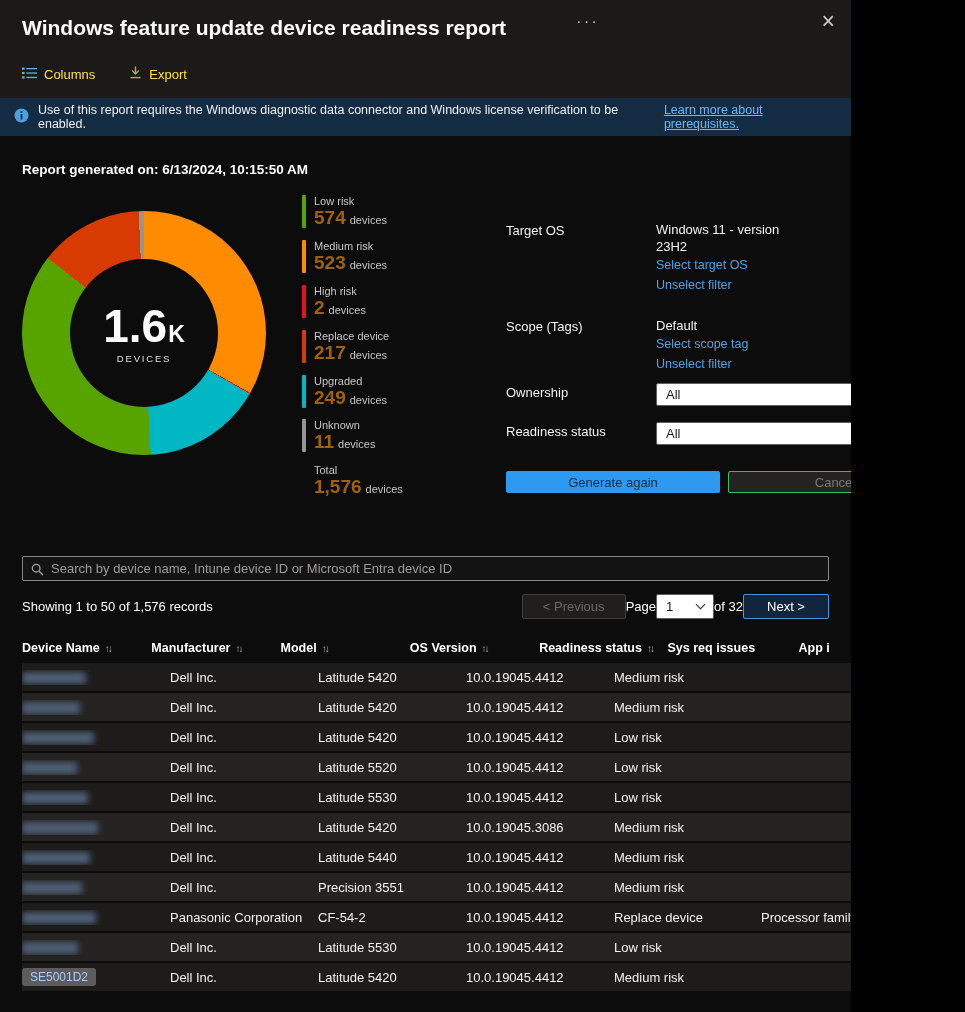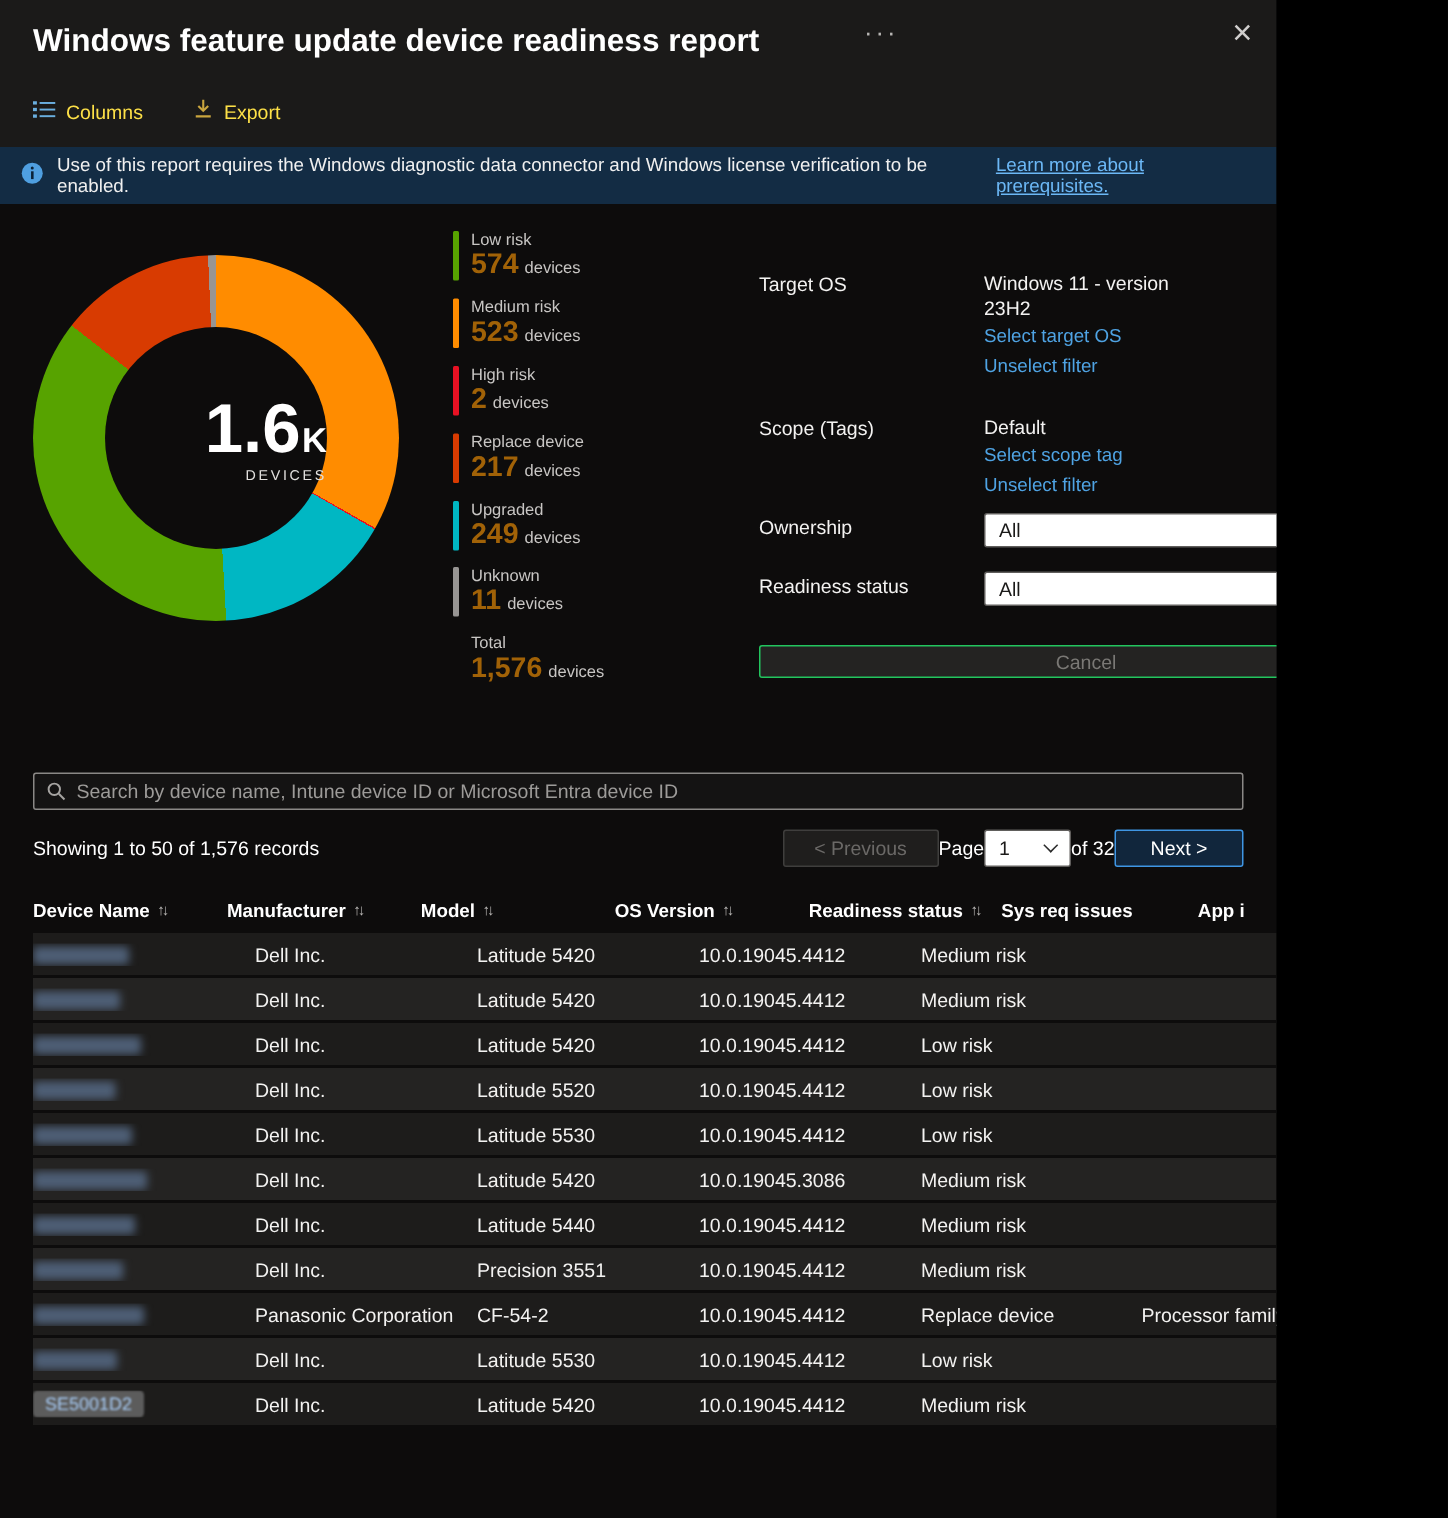--- a/index.html
+++ b/index.html
@@ -21,21 +21,21 @@
 
   
   .content { padding:0 22px; }
   .generated { margin-top:26px; font-size:13.5px; font-weight:700; color:#ffffff; }
 
   .summary-row { display:flex; align-items:flex-start; margin-top:16px; min-height:305px; }
 
   
   .donut-wrap { position:relative; width:244px; height:244px; margin-top:18px; flex:none; }
   .donut { width:244px; height:244px; border-radius:50%; }
-  .hole { position:absolute; inset:48px; border-radius:50%; background:#0d0c0c; display:flex; flex-direction:column; align-items:flex-end; justify-content:center; }
+  .hole { position:absolute; inset:48px; border-radius:50%; background:#0d0c0c; display:flex; flex-direction:column; align-items:center; justify-content:center; }
   .center-line { display:flex; align-items:baseline; }
   .center-value { font-size:46px; font-weight:600; color:#ffffff; line-height:1; }
   .center-suffix { font-size:23px; font-weight:600; color:#ffffff; margin-left:1px; }
   .center-label { font-size:9.5px; letter-spacing:1.8px; color:#e1dfdd; margin-top:4px; }
 
   
   .legend { margin-left:36px; margin-top:2px; display:flex; flex-direction:column; gap:11px; flex:none; width:160px; }
   .legend-item { display:flex; align-items:stretch; }
   .legend-item .bar { width:4px; height:33px; border-radius:1px; margin-right:8px; flex:none; }
   .llabel { font-size:11px; color:#c8c6c4; margin-bottom:1px; }
@@ -132,20 +132,21 @@
         <rect x="6.7" y="6.2" width="1.7" height="5.2" fill="#0b2237"></rect>
         <circle cx="7.5" cy="4" r="1" fill="#0b2237"></circle>
       </svg>
     </span>
     <span>Use of this report requires the Windows diagnostic data connector and Windows license verification to be enabled.</span>
     <a>Learn more about prerequisites.</a>
   </div>
 
   <div class="content">
 
+    <div class="generated">Report generated on: 6/13/2024, 10:15:50 AM</div>
 
     <div class="summary-row">
 
       <div class="donut-wrap">
         <div class="donut" style="background: conic-gradient(rgb(255, 140, 0) 0deg, rgb(255, 140, 0) 119.47deg, rgb(232, 17, 35) 119.47deg, rgb(232, 17, 35) 119.92deg, rgb(0, 183, 195) 119.92deg, rgb(0, 183, 195) 176.8deg, rgb(87, 163, 0) 176.8deg, rgb(87, 163, 0) 307.92deg, rgb(216, 59, 1) 307.92deg, rgb(216, 59, 1) 357.49deg, rgb(151, 149, 147) 357.49deg, rgb(151, 149, 147) 360deg);"></div>
         <div class="hole">
           <div class="center-line">
             <span class="center-value">1.6</span>
             <span class="center-suffix">K</span>
           </div>
@@ -261,20 +262,21 @@
         <div class="fp-row mb-xs">
           <div class="fp-label">Readiness status</div>
           <div class="fp-value-col">
             <div class="select">
               <span class="sel-val">All</span>
               <span class="chev"></span>
             </div>
           </div>
         </div>
         <div class="btn-row">
+          <div class="btn btn-primary">Generate again</div>
           <div class="btn btn-disabled">Cancel</div>
         </div>
       </div>
     </div>
 
     <div class="search-wrap">
       <span class="search-icon">
         <svg width="13" height="13" viewBox="0 0 13 13">
           <circle cx="5.2" cy="5.2" r="3.8" fill="none" stroke="#a6a4a2" stroke-width="1.3"></circle>
           <line x1="8.2" y1="8.2" x2="12" y2="12" stroke="#a6a4a2" stroke-width="1.3"></line>

